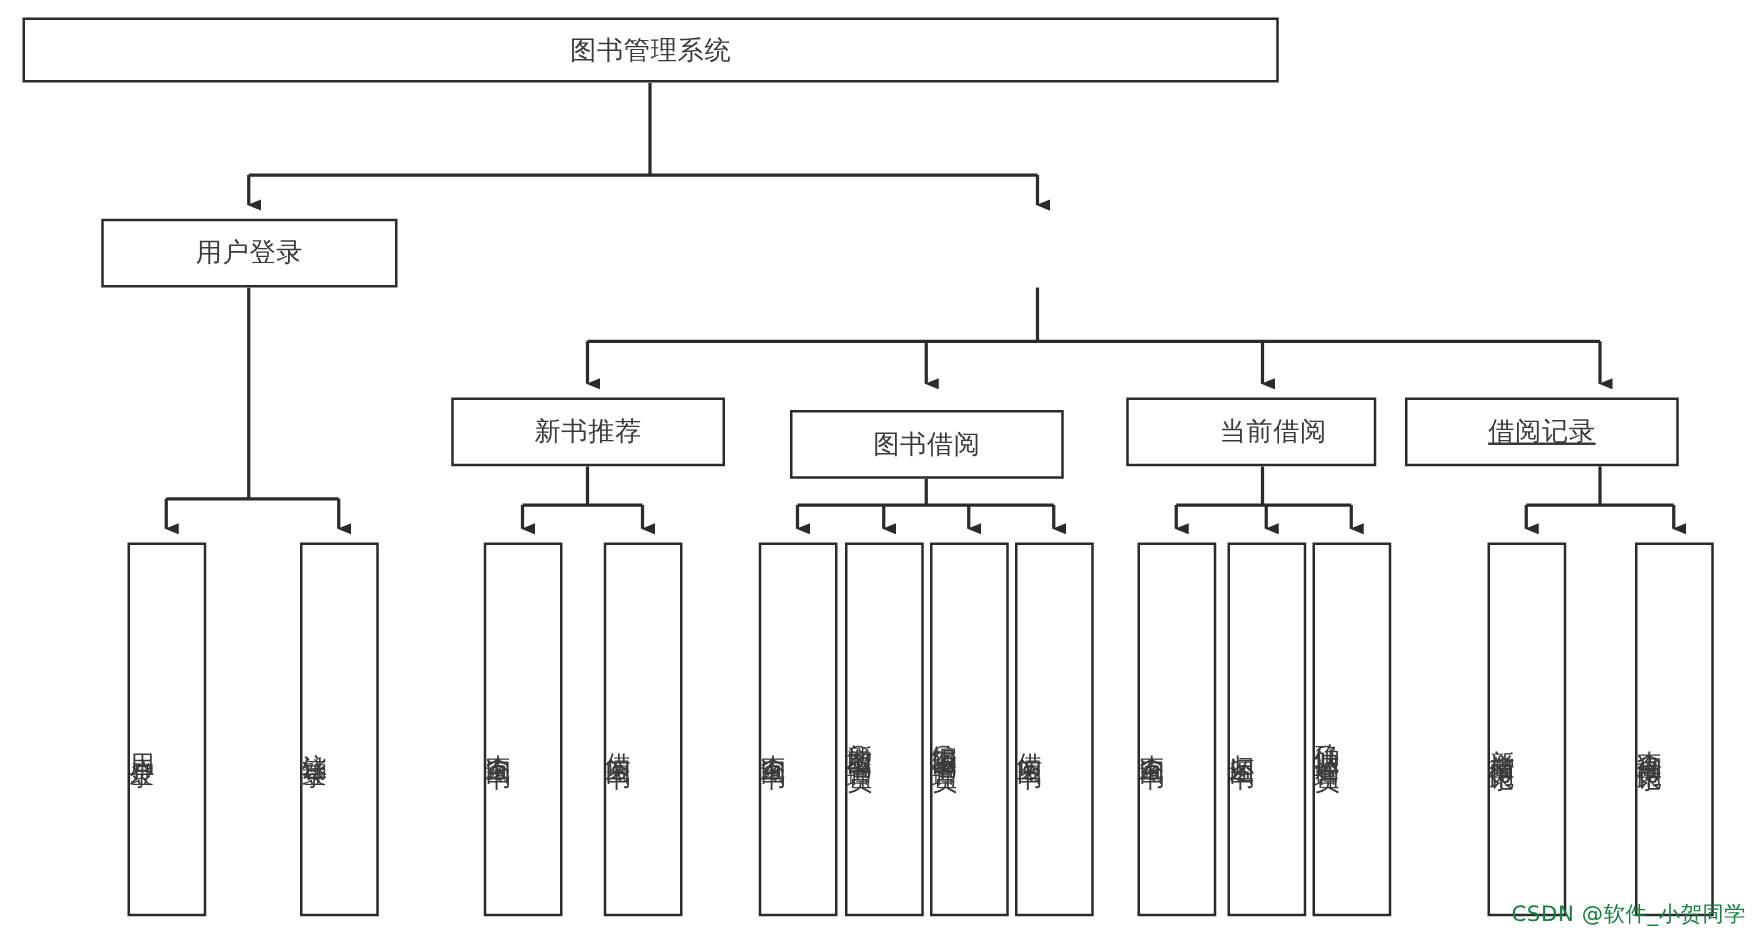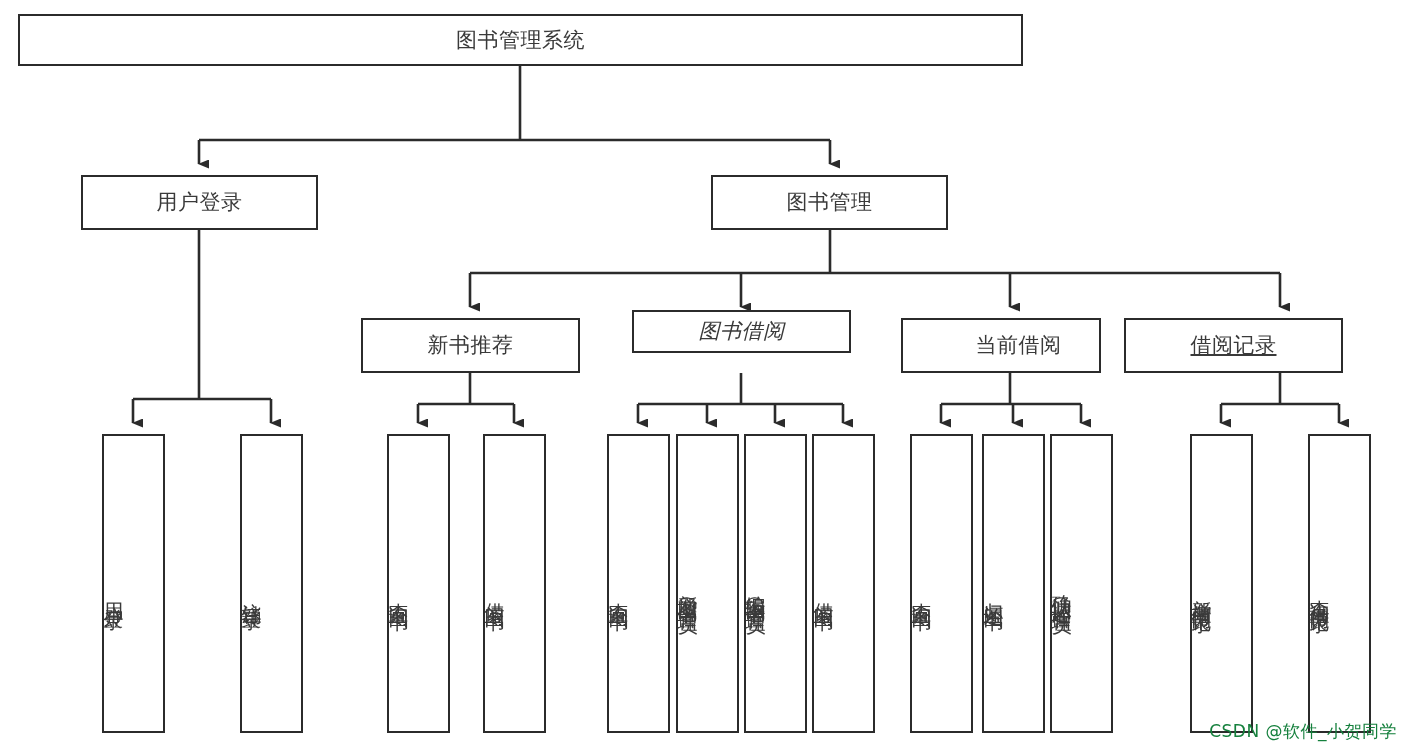--- a/index.html
+++ b/index.html
@@ -122,28 +122,25 @@
     </g>
   </svg>
 
   <div class="node" id="node-root" style="left: 18px; top: 14px; width: 1005px; height: 52px;">
     <span class="node-label">图书管理系统</span>
   </div>
 
   <div class="node" id="node-l1-0" style="left: 81px; top: 175px; width: 237px; height: 55px;">
     <span class="node-label">用户登录</span>
   </div>
-  <div class="node" id="node-l1-1" style="left: 711px; top: 175px; width: 237px; height: 55px;">
-    <span class="node-label">图书管理</span>
-  </div>
 
   <div class="node" id="node-l2-0" style="left: 361px; top: 318px; width: 219px; height: 55px; justify-content: center;">
     <span class="node-label">新书推荐</span>
   </div>
-  <div class="node" id="node-l2-1" style="left: 632px; top: 310px; width: 219px; height: 43px; font-style: italic;">
+  <div class="node" id="node-l2-1" style="left: 632px; top: 328px; width: 219px; height: 55px;">
     <span class="node-label">图书借阅</span>
   </div>
   <div class="node" id="node-l2-2" style="left: 901px; top: 318px; width: 200px; height: 55px; padding-left: 35px;">
     <span class="node-label">当前借阅</span>
   </div>
   <div class="node" id="node-l2-3" style="left: 1124px; top: 318px; width: 219px; height: 55px; text-decoration: underline;">
     <span class="node-label">借阅记录</span>
   </div>
 
   <div class="node leaf" id="node-leaf-0" style="left: 102px; top: 434px; width: 63px; height: 299px;">

